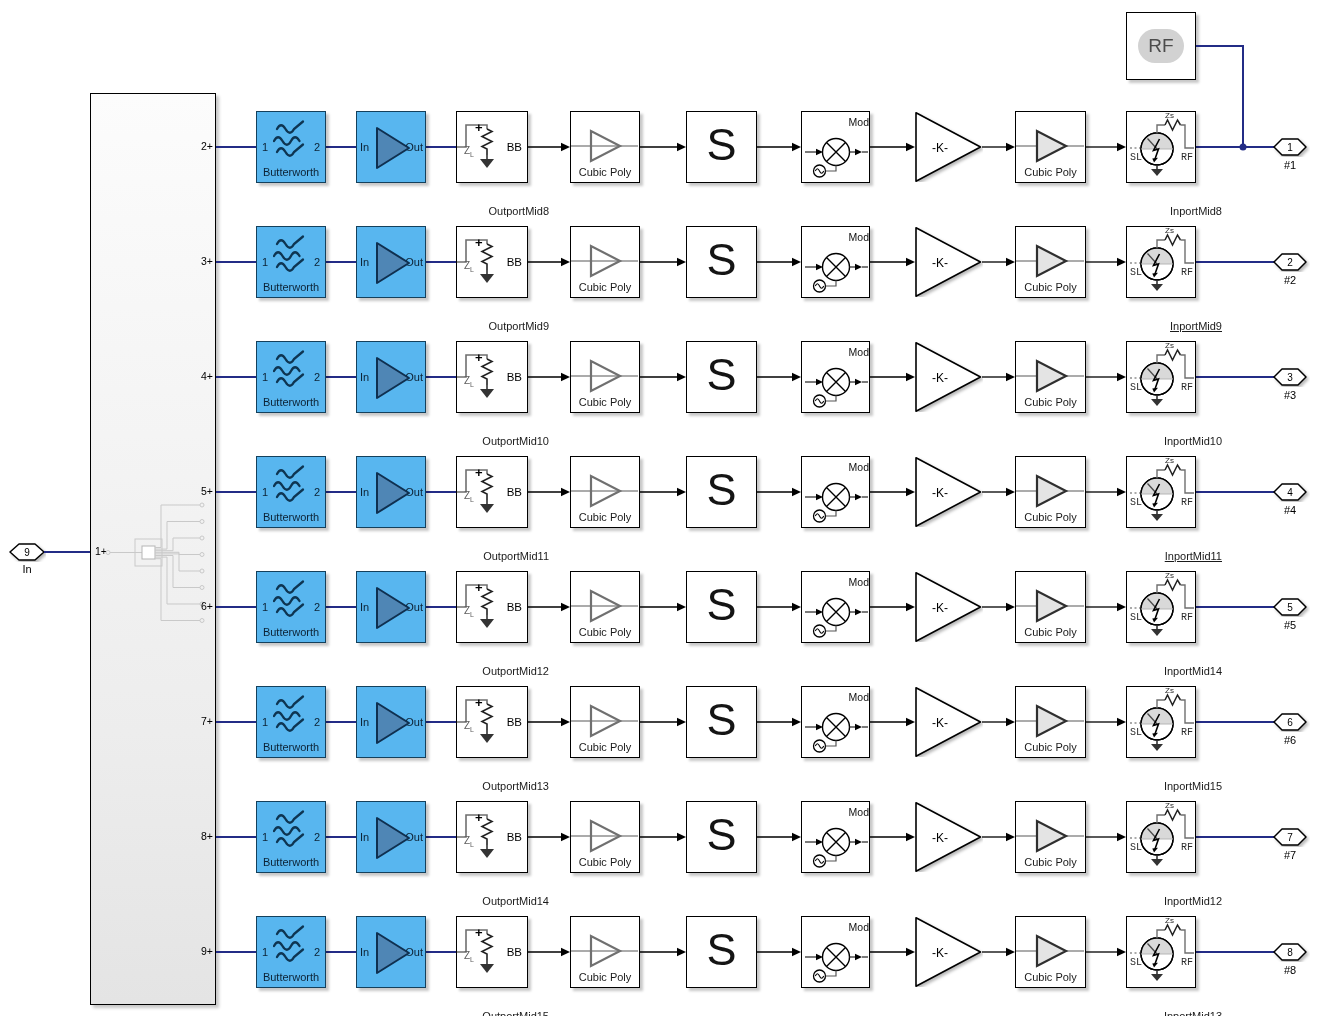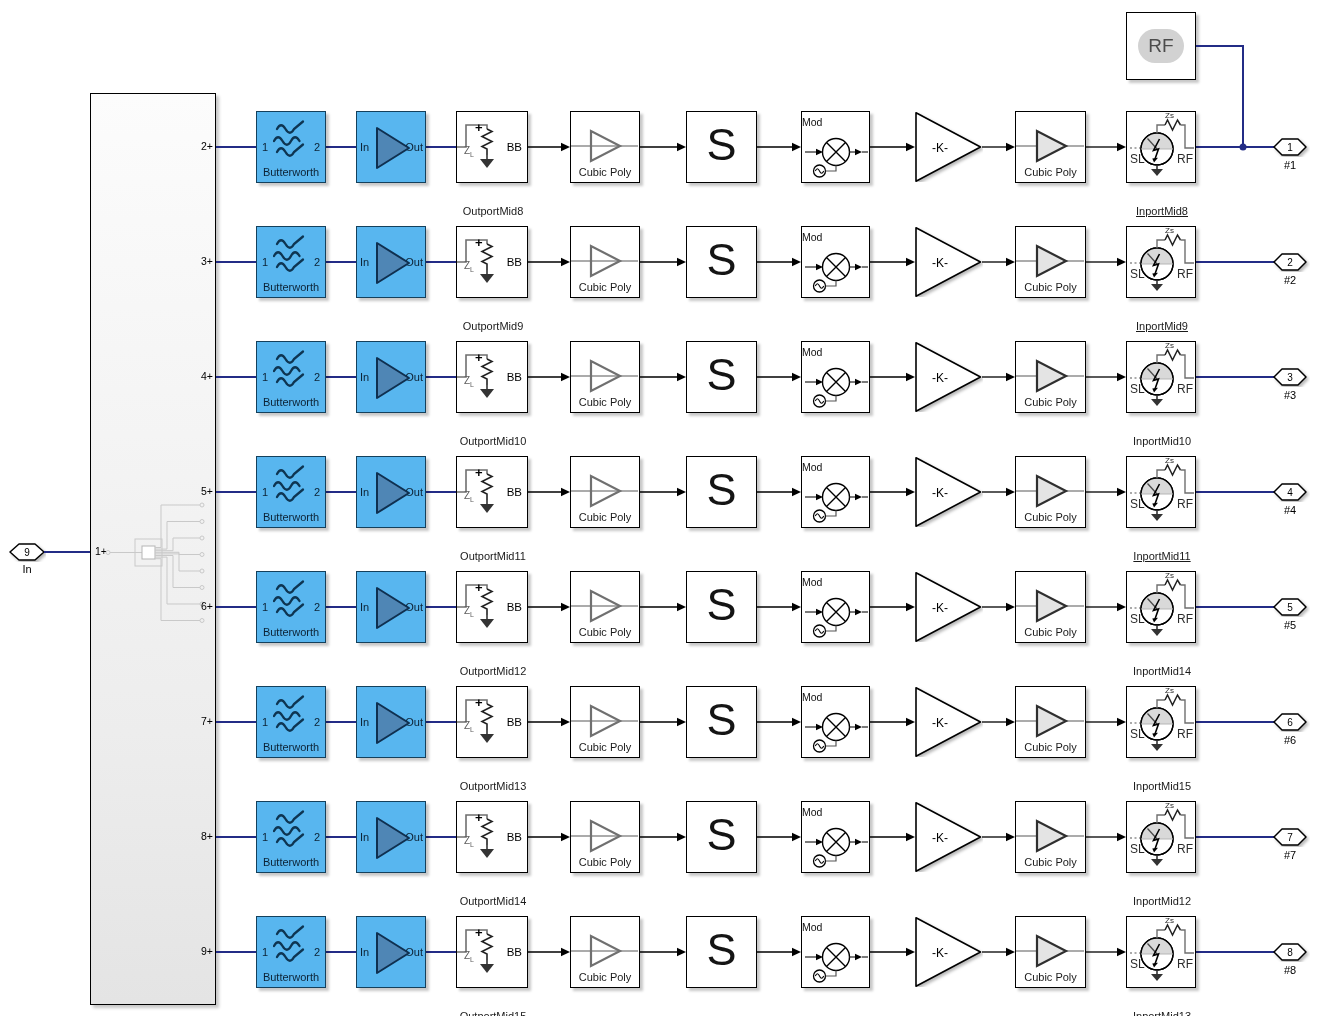--- a/index.html
+++ b/index.html
@@ -9,43 +9,43 @@
   svg{display:block;}
 
   
   .blk{position:absolute;top:16px;height:72px;box-sizing:border-box;
        box-shadow:2.5px 2.5px 2.5px rgba(0,0,0,.22);}
   .blk.white{background:#fff;border:1.5px solid #000;}
   .blk.blue{background:#58b6ef;border:1.5px solid #14405c;}
   .blk-label{position:absolute;left:0;right:0;bottom:4px;text-align:center;
              font-size:11px;color:#0c2234;}
   .blk.white .blk-label{color:#1a1a1a;}
-  .name-label{position:absolute;top:93px;text-align:center;font-size:11px;color:#1a1a1a;}
+  .name-label{position:absolute;top:93px;text-align:right;font-size:11px;color:#1a1a1a;}
 
   
   .row{position:absolute;left:0;width:1317px;height:112px;}
   .row .wires{position:absolute;left:0;top:0;pointer-events:none;}
   .split-label{position:absolute;left:156px;width:57px;top:45px;text-align:right;font-size:10.5px;}
 
   .bw{left:256px;width:70px;}
   .ampb{left:356px;width:70px;}
   .outp{left:456px;width:72px;}
   .cub1{left:570px;width:70px;}
   .sblk{left:686px;width:71px;display:flex;align-items:center;justify-content:center;}
   .modb{left:801px;width:69px;}
   .gain{left:915px;top:17px;}
   .cub2{left:1015px;width:71px;}
   .inp{left:1126px;width:70px;}
   .hexout{left:1272px;top:42px;}
   .hexout-label{position:absolute;left:1258px;width:64px;top:64px;text-align:center;font-size:11px;}
 
   .port-num{position:absolute;top:29px;font-size:11px;color:#0c2234;}
   .s-glyph{font-size:45px;font-weight:300;line-height:1;color:#141414;margin-top:-6px;}
-  .mod-title{position:absolute;top:4px;left:0;right:0;text-align:left;font-size:10.5px;color:#111;}
-  .small-port{position:absolute;font-size:12px;color:#2b2b2b;}
+  .mod-title{position:absolute;top:4px;left:0;right:0;text-align:right;font-size:10.5px;color:#111;}
+  .small-port{position:absolute;font-size:10px;color:#2b2b2b;font-family:Liberation Mono, monospace;}
   .zl{position:absolute;left:7px;top:33px;font-size:10px;color:#5c5c5c;}
   .zl sub{font-size:7px;}
   .bb{position:absolute;right:5px;top:29px;font-size:11.5px;color:#000;}
   .zs{position:absolute;left:38px;top:-1px;font-size:8px;color:#2b2b2b;}
   .shadowed{filter:drop-shadow(2px 2px 1.5px rgba(0,0,0,.28));}
 
   
   #splitter{left:90px;top:93px;width:126px;height:912px;
             background:linear-gradient(180deg,#fcfcfc 0%,#ededed 70%,#e4e4e4 100%);
             border:1.6px solid #000;box-sizing:border-box;
@@ -222,21 +222,21 @@
       <polygon points="27,50.5 31,45.8 25.3,46.5" fill="#000"></polygon>
       <path d="M30 53 V57" stroke="#333" stroke-width="1.6"></path>
       <polygon points="24,57 36,57 30,64" fill="#333"></polygon>
       <path d="M30 21 V13 H38" stroke="#6f6f6f" stroke-width="1.4" fill="none"></path>
       <path d="M38 13 L40.5 8 L45.5 18 L50.5 8 L53.5 13" stroke="#222" stroke-width="1.5" fill="none"></path>
       <path d="M53.5 13 H58 V36 H67" stroke="#6f6f6f" stroke-width="1.4" fill="none"></path>
     </svg>
     <span class="small-port" style="left:3px;top:40px;">SL</span>
     <span class="small-port" style="right:2px;top:40px;">RF</span>
     <span class="zs">Zs</span>
-    <div class="name-label" style="left:-25px;width:120px;text-decoration:underline;">InportMid8</div>
+    <div class="name-label" style="left:-25px;width:120px;">InportMid8</div>
   </div>
 
   <svg class="abs hexout" width="38" height="20">
     <polygon points="2,10 10,2 26,2 34,10 26,18 10,18" fill="#fff" stroke="#000" stroke-width="1.5" stroke-linejoin="round" class="shadowed"></polygon>
     <text x="18" y="13.5" text-anchor="middle" font-size="10" fill="#000">1</text>
   </svg>
   <div class="hexout-label">#1</div>
 
 </div>
 

